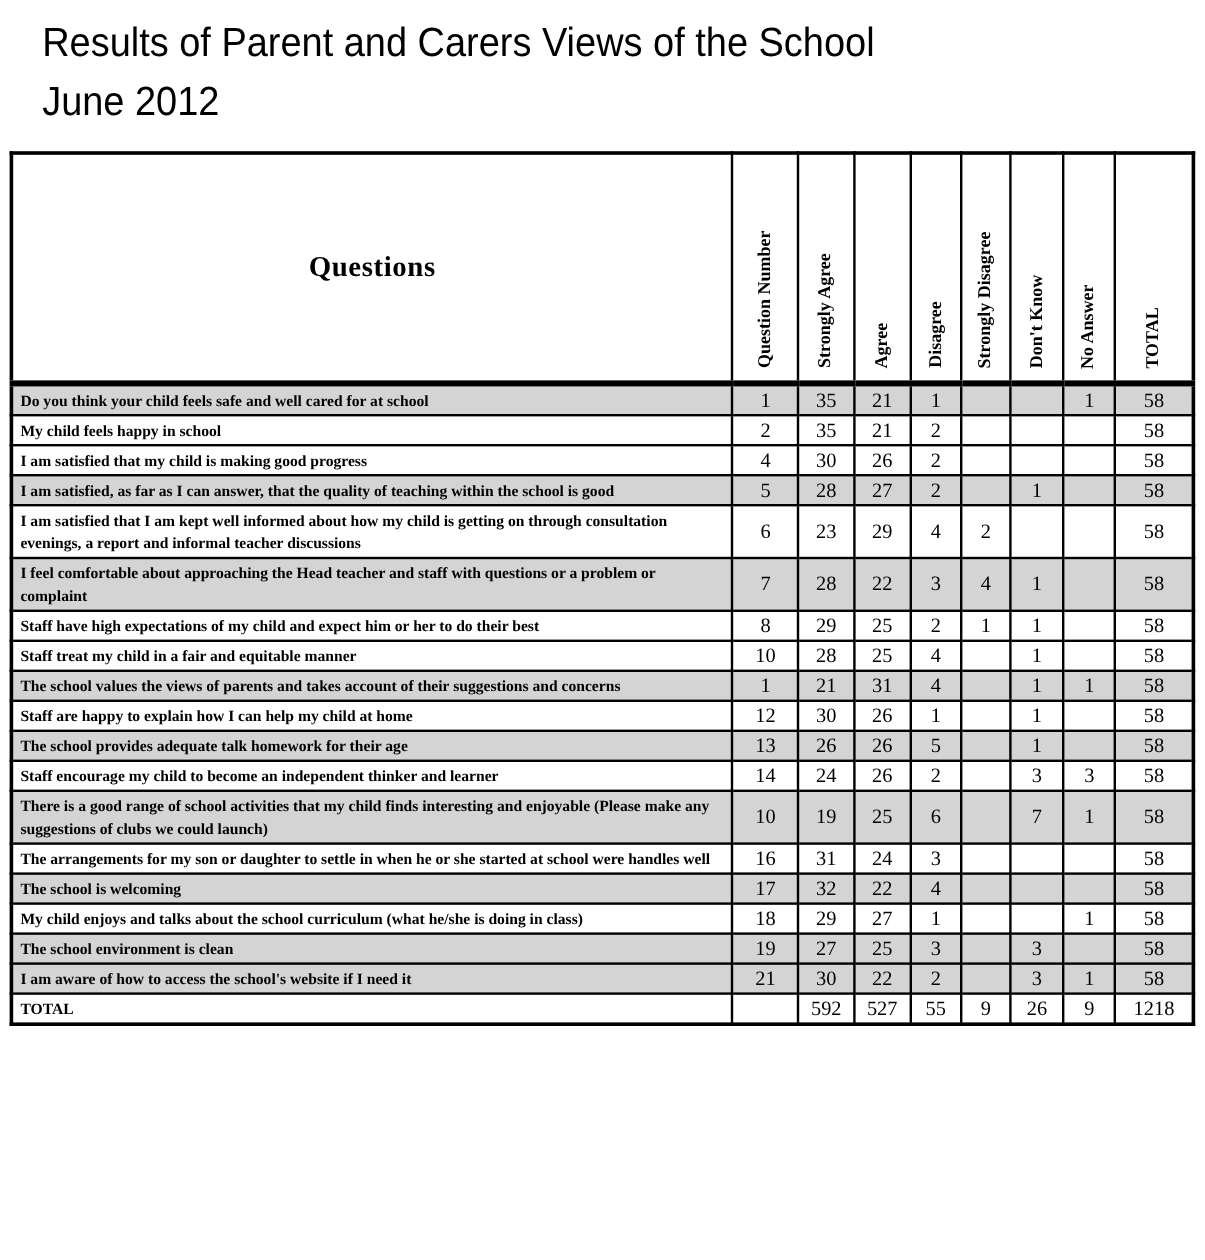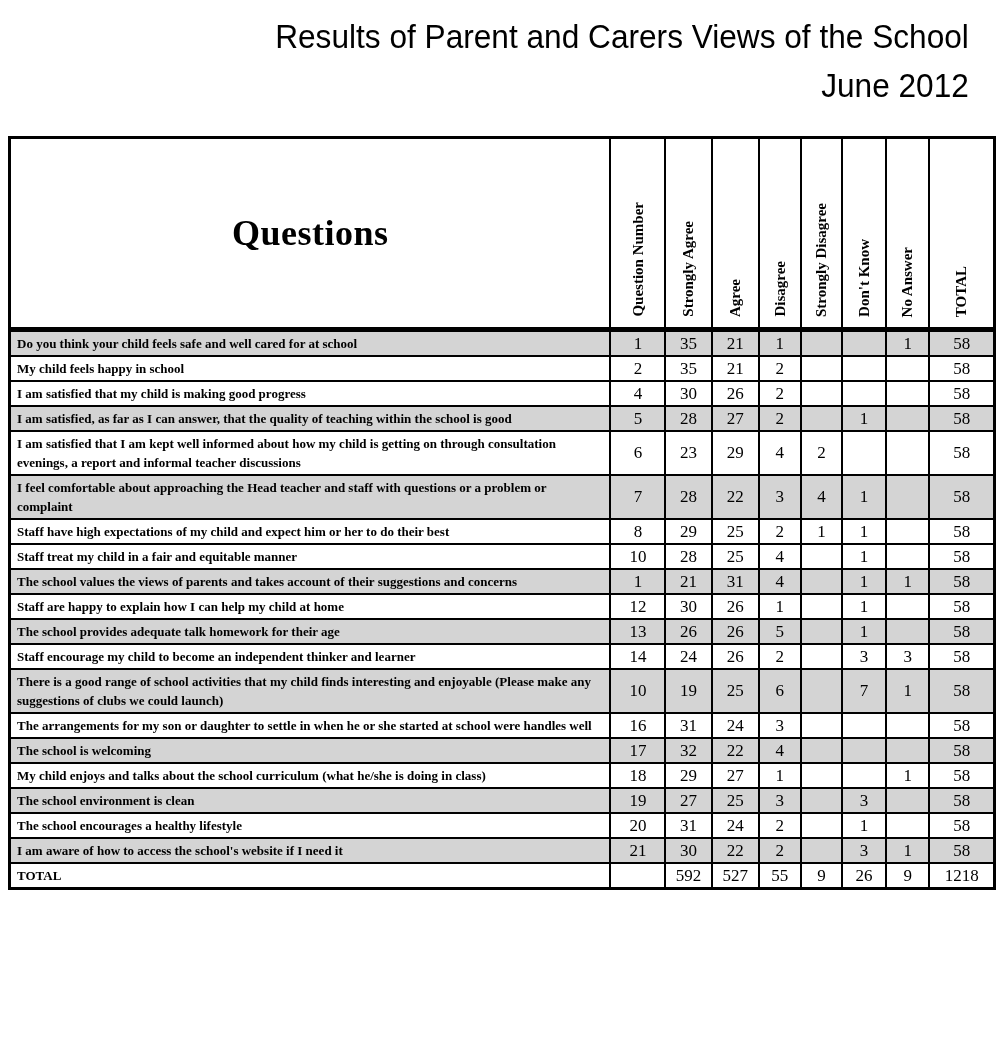--- a/index.html
+++ b/index.html
@@ -8,22 +8,22 @@
     width: 1004px;
     height: 1050px;
     overflow: hidden;
     font-family: "Liberation Serif", serif;
     color: #000;
     --shaded-color: #d4d4d4;
     --border-color: #000000;
   }
   .title-block {
     padding-top: 12px;
-    text-align: right;
-    margin-bottom: 26px;
+    text-align: left;
+    margin-bottom: 16px;
   }
   .title-line {
     font-family: "Liberation Sans", sans-serif;
     font-size: 34px;
     line-height: 49px;
     font-weight: 400;
     transform: scaleX(0.93);
     transform-origin: 50% 50%;
     white-space: nowrap;
   }
@@ -37,21 +37,21 @@
   th, td {
     border: 2px solid var(--border-color);
     vertical-align: middle;
   }
   thead th {
     border-bottom: 5px solid var(--border-color);
     background: #ffffff;
   }
   th.q-head {
     text-align: center;
-    font-size: 36px;
+    font-size: 24px;
     font-weight: bold;
     letter-spacing: 0.5px;
   }
   th.v-head {
     height: 192px;
     vertical-align: bottom;
   }
   .rot {
     writing-mode: vertical-rl;
     transform: rotate(180deg);
@@ -308,31 +308,20 @@
         <td class="qcell">The school environment is clean</td>
         <td class="vcell">19</td>
         <td class="vcell">27</td>
         <td class="vcell">25</td>
         <td class="vcell">3</td>
         <td class="vcell"></td>
         <td class="vcell">3</td>
         <td class="vcell"></td>
         <td class="vcell">58</td>
       </tr>
-      <tr>
-        <td class="qcell">The school encourages a healthy lifestyle</td>
-        <td class="vcell">20</td>
-        <td class="vcell">31</td>
-        <td class="vcell">24</td>
-        <td class="vcell">2</td>
-        <td class="vcell"></td>
-        <td class="vcell">1</td>
-        <td class="vcell"></td>
-        <td class="vcell">58</td>
-      </tr>
       <tr class="shaded">
         <td class="qcell">I am aware of how to access the school's website if I need it</td>
         <td class="vcell">21</td>
         <td class="vcell">30</td>
         <td class="vcell">22</td>
         <td class="vcell">2</td>
         <td class="vcell"></td>
         <td class="vcell">3</td>
         <td class="vcell">1</td>
         <td class="vcell">58</td>

